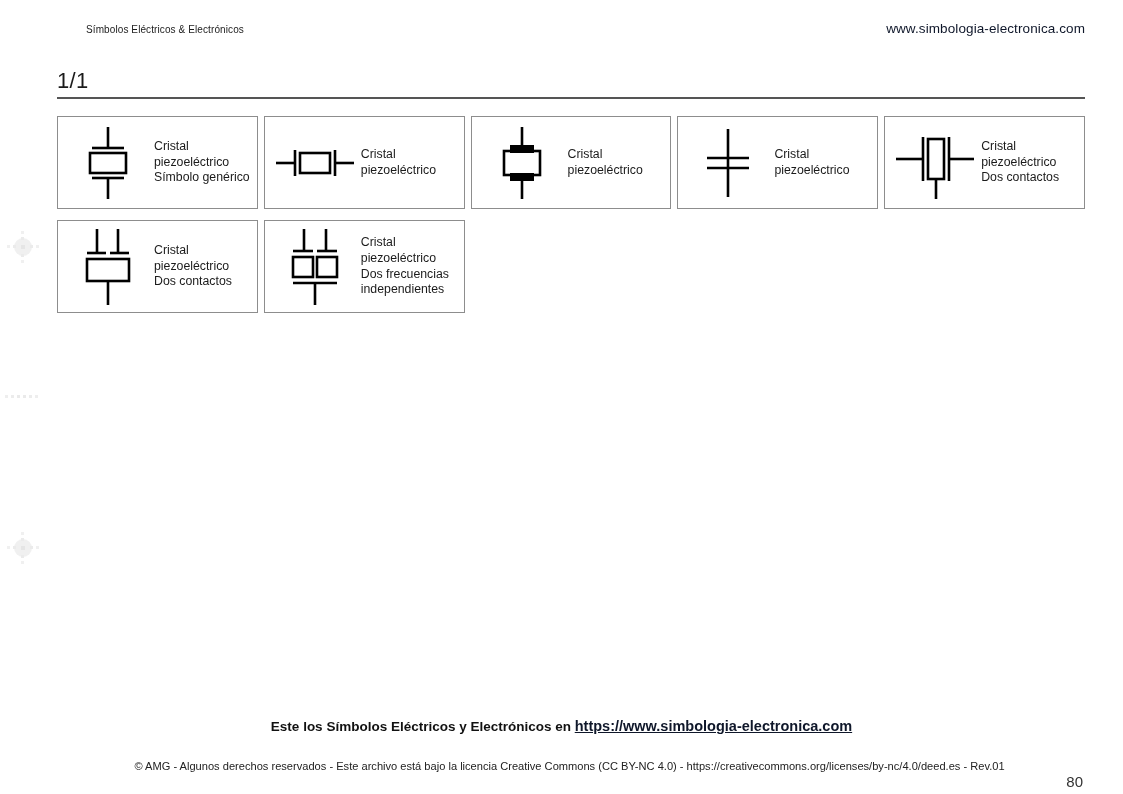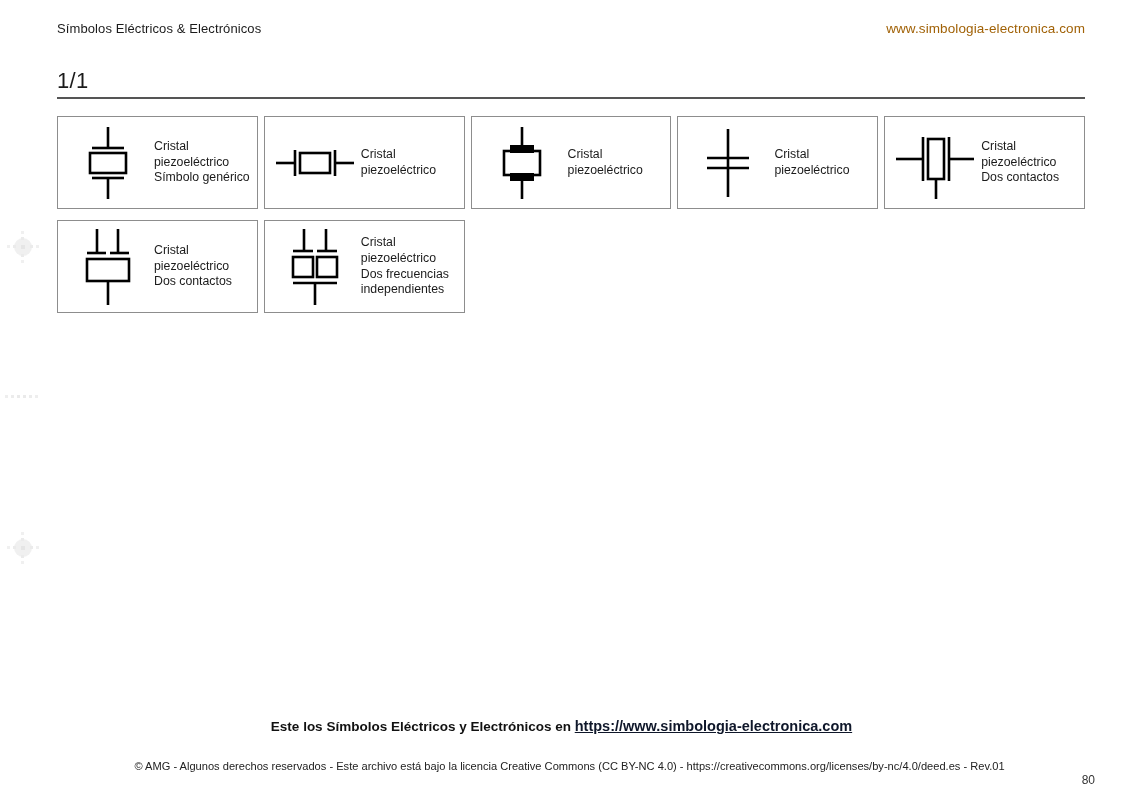--- a/index.html
+++ b/index.html
@@ -22,27 +22,28 @@
   .page-header {
     position: absolute;
     left: 57px;
     top: 21px;
     width: 1028px;
     display: flex;
     justify-content: space-between;
     align-items: baseline;
   }
   .header-left {
-    font-size: 13px;
+    font-size: 10px;
     color: #1b1b1b;
     letter-spacing: .1px;
+    margin-left: 29px;
   }
   .header-right {
     font-size: 13.5px;
-    color: #a16207;
+    color: #0f172a;
     letter-spacing: .1px;
   }
 
   
   .title-row {
     position: absolute;
     left: 57px;
     top: 68px;
     width: 1028px;
     display: flex;
@@ -151,23 +152,23 @@
     left: 0;
     top: 760px;
     width: 1123px;
     text-align: center;
     font-size: 11.1px;
     color: #222;
     padding-left: 8px;
   }
   .page-number {
     position: absolute;
-    right: 28px;
+    right: 40px;
     top: 773px;
-    font-size: 12px;
+    font-size: 15px;
     color: #333;
   }
 </style>
 </head>
 <body>
 
 <div class="page-header">
   <div class="header-left">Símbolos Eléctricos &amp; Electrónicos</div>
   <div class="header-right">www.simbologia-electronica.com</div>
 </div>

